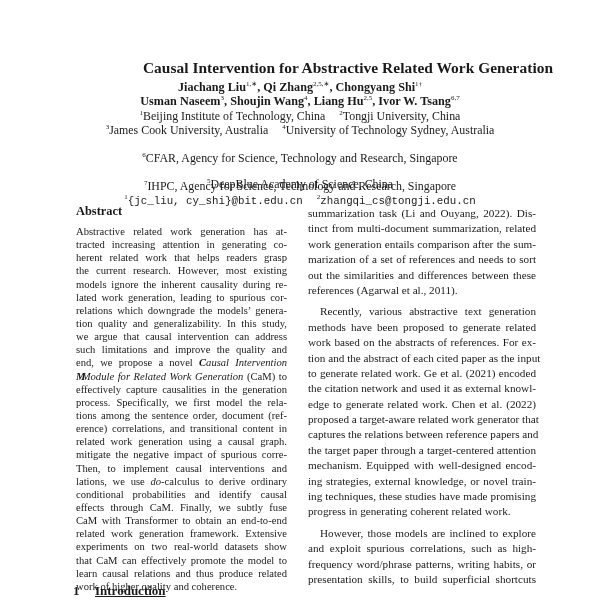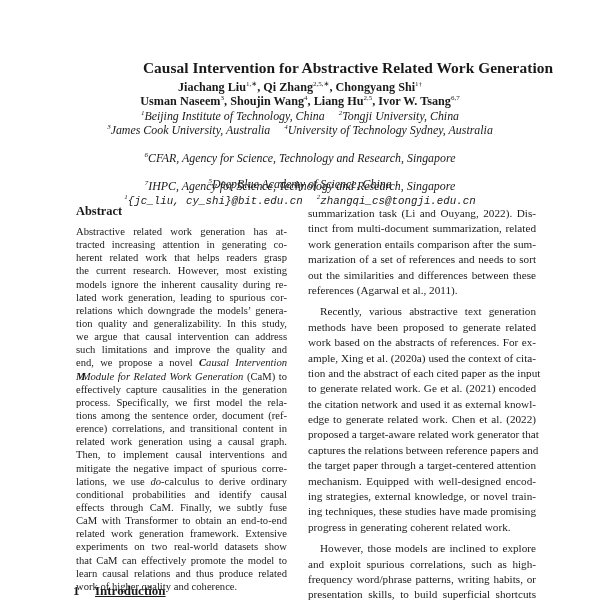--- a/index.html
+++ b/index.html
@@ -3,21 +3,21 @@
 <meta charset="utf-8">
 <style>
   html, body { margin:0; padding:0; background:#ffffff; }
   body { width:600px; height:600px; overflow:hidden; position:relative;
          font-family:"Liberation Serif", serif; color:#1a1a1a; }
   .title { position:absolute; top:59px; left:0; width:600px; text-align:center;
            font-weight:bold; font-size:15.4px; letter-spacing:0.05px;padding-left:48px; }
   .authors { position:absolute; left:0; width:600px; text-align:center;
              font-weight:bold; font-size:12.2px; }
   .authors sup, .aff sup { font-size:7px; font-weight:normal; vertical-align:5px; line-height:0; }
-  .aff { position:absolute; left:0; width:600px; text-align:center; font-size:11.9px;font-style:italic; }
+  .aff { position:absolute; left:0; width:600px; text-align:center; font-size:11.9px; }
   .aff .gap { display:inline-block; width:14px; }
   .mono { font-family:"Liberation Mono", monospace; font-size:10.8px; }
   .col { position:absolute; font-size:10.6px; line-height:13.15px; text-align:justify; }
   .col .ln { display:block; height:13.15px; white-space:nowrap; text-align-last:justify; }
   .col .ln.last { text-align-last:left; }
   .col .ln.indent { padding-left:12px; }
   .left { left:76px; width:211px; top:225px; }
   .right { left:308px; width:228px; top:206px; font-size:11.2px; line-height:15.4px; }
   .right .ln { height:15.4px; }
   .right .spacer { height:6px; display:block; }
@@ -77,22 +77,22 @@
   <span class="ln">tion quality and generalizability. In this study,</span>
   <span class="ln">we argue that causal intervention can address</span>
   <span class="ln">such limitations and improve the quality and</span>
   <span class="ln"><span>end, we propose a novel</span> <em><b class="it">C</b><span>ausal Intervention</span></em></span>
   <span class="ln"><em><b class="it">M</b><span style="margin-left:-0.35em;">Module for Related Work Generation</span></em><span> (CaM) to</span></span>
   <span class="ln">effectively capture causalities in the generation</span>
   <span class="ln">process. Specifically, we first model the rela-</span>
   <span class="ln">tions among the sentence order, document (ref-</span>
   <span class="ln">erence) correlations, and transitional content in</span>
   <span class="ln">related work generation using a causal graph.</span>
+  <span class="ln">mitigate the negative impact of spurious corre-</span>
   <span class="ln">Then, to implement causal interventions and</span>
-  <span class="ln">mitigate the negative impact of spurious corre-</span>
   <span class="ln"><span>lations, we use</span> <em>do</em><span>-calculus to derive ordinary</span></span>
   <span class="ln">conditional probabilities and identify causal</span>
   <span class="ln">effects through CaM. Finally, we subtly fuse</span>
   <span class="ln">CaM with Transformer to obtain an end-to-end</span>
   <span class="ln">related work generation framework. Extensive</span>
   <span class="ln">experiments on two real-world datasets show</span>
   <span class="ln">that CaM can effectively promote the model to</span>
   <span class="ln">learn causal relations and thus produce related</span>
   <span class="ln last">work of higher quality and coherence.</span>
 </div>
@@ -105,21 +105,20 @@
   <span class="ln">summarization task (Li and Ouyang, 2022). Dis-</span>
   <span class="ln">tinct from multi-document summarization, related</span>
   <span class="ln">work generation entails comparison after the sum-</span>
   <span class="ln">marization of a set of references and needs to sort</span>
   <span class="ln">out the similarities and differences between these</span>
   <span class="ln last">references (Agarwal et al., 2011).</span>
   <span class="spacer"></span>
   <span class="ln indent">Recently, various abstractive text generation</span>
   <span class="ln">methods have been proposed to generate related</span>
   <span class="ln">work based on the abstracts of references. For ex-</span>
-  <span class="ln">ample, Xing et al. (2020a) used the context of cita-</span>
   <span class="ln">tion and the abstract of each cited paper as the input</span>
   <span class="ln">to generate related work. Ge et al. (2021) encoded</span>
   <span class="ln">the citation network and used it as external knowl-</span>
   <span class="ln">edge to generate related work. Chen et al. (2022)</span>
   <span class="ln">proposed a target-aware related work generator that</span>
   <span class="ln">captures the relations between reference papers and</span>
   <span class="ln">the target paper through a target-centered attention</span>
   <span class="ln">mechanism. Equipped with well-designed encod-</span>
   <span class="ln">ing strategies, external knowledge, or novel train-</span>
   <span class="ln">ing techniques, these studies have made promising</span>

